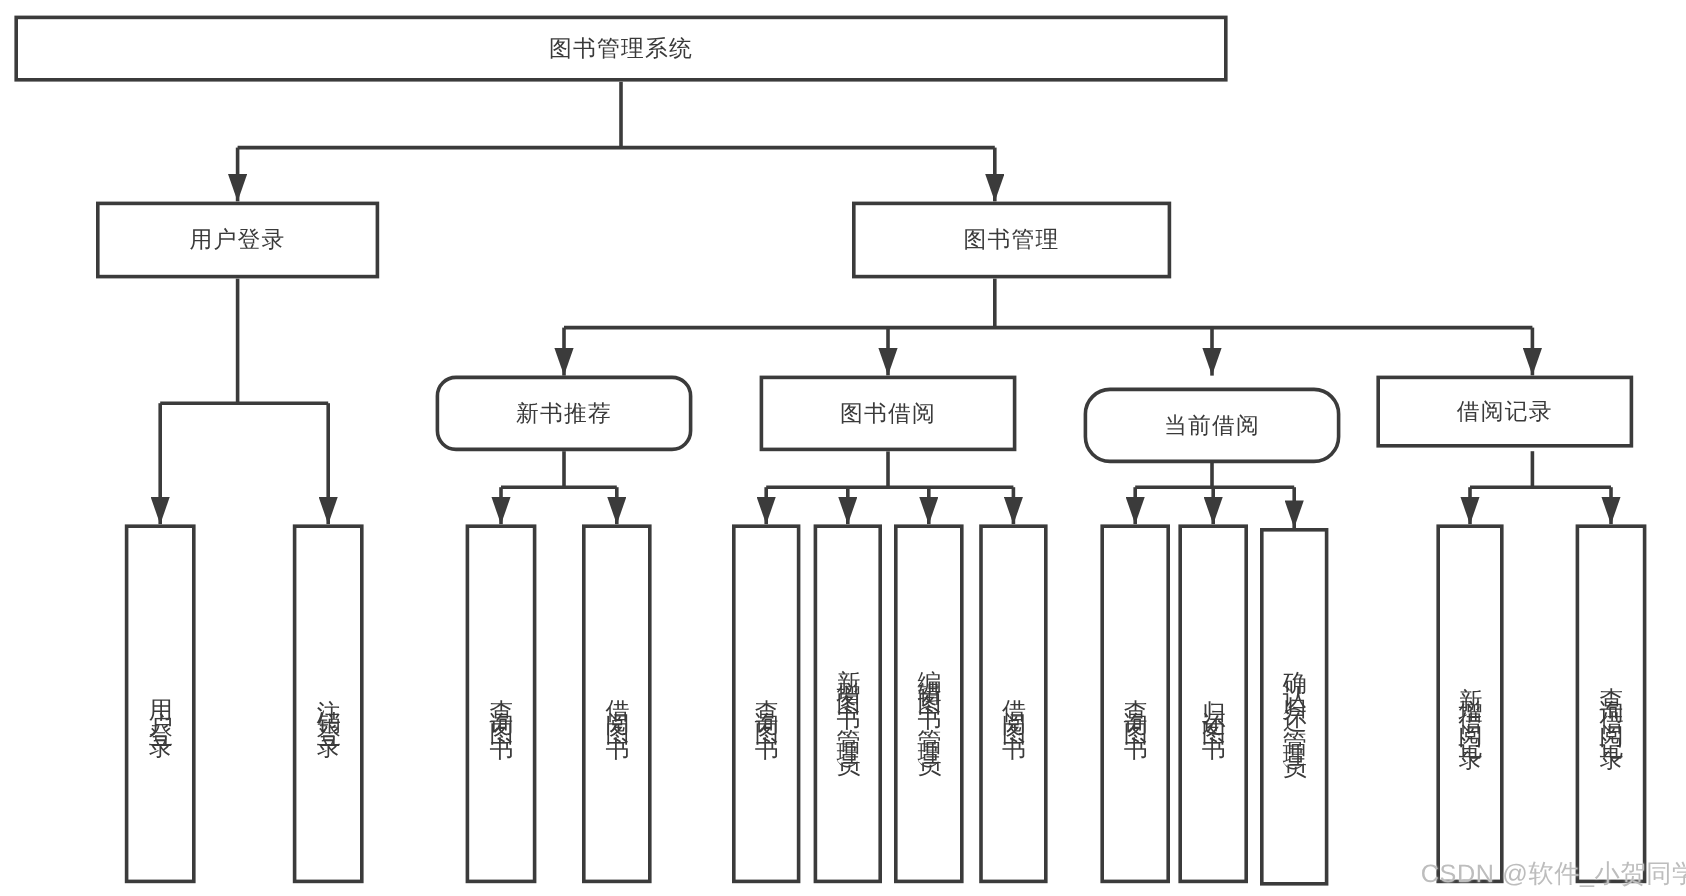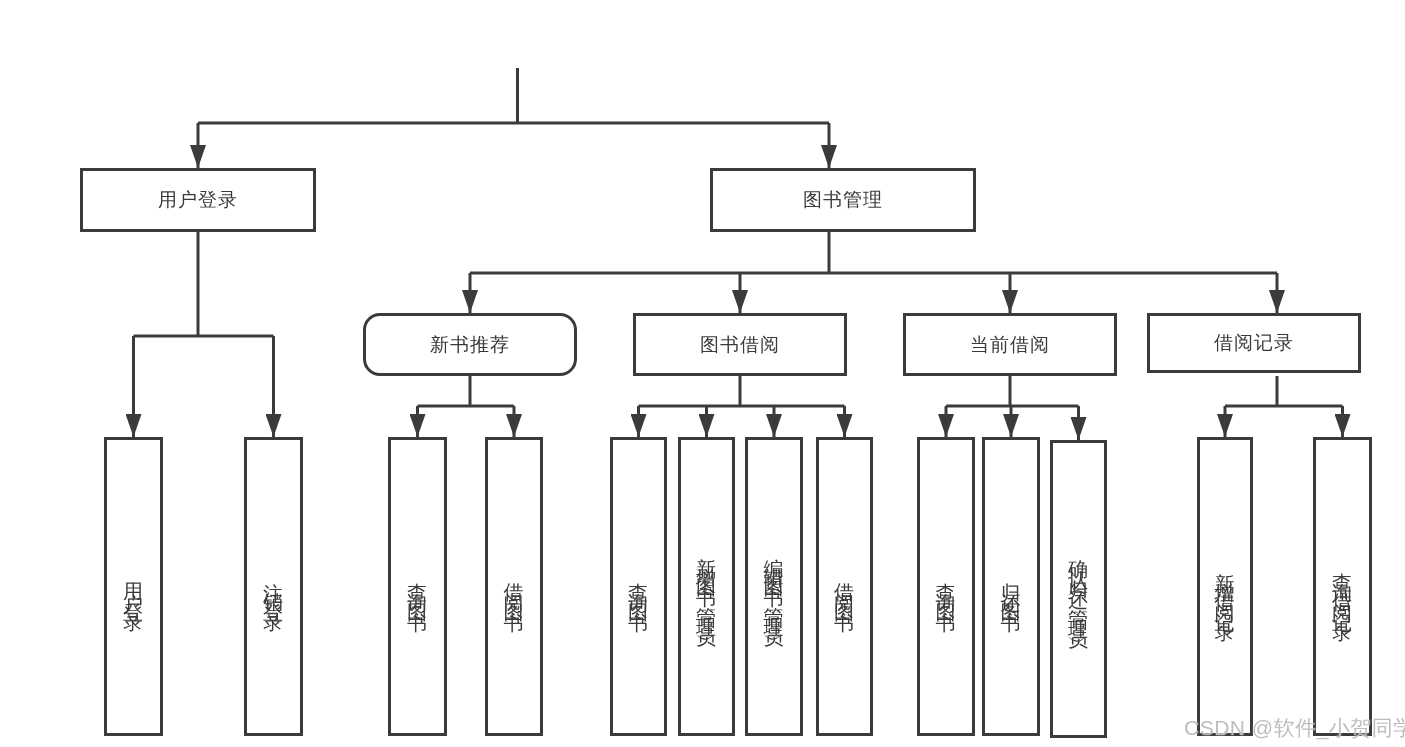--- a/index.html
+++ b/index.html
@@ -88,27 +88,28 @@
       <line x1="1011" y1="406" x2="1011" y2="437" marker-end="url(#arrow)"></line>
       <line x1="1078.5" y1="406" x2="1078.5" y2="440" marker-end="url(#arrow)"></line>
 
       <line x1="1277" y1="376" x2="1277" y2="406"></line>
       <line x1="1225" y1="406" x2="1342.5" y2="406"></line>
       <line x1="1225" y1="406" x2="1225" y2="437" marker-end="url(#arrow)"></line>
       <line x1="1342.5" y1="406" x2="1342.5" y2="437" marker-end="url(#arrow)"></line>
     </g>
   </svg>
 
+  <div class="node" style="left:12px; top:13px; width:1011px; height:55px;">图书管理系统</div>
 
   <div class="node" style="left:80px; top:168px; width:236px; height:64px;">用户登录</div>
   <div class="node" style="left:710px; top:168px; width:266px; height:64px;">图书管理</div>
 
   <div class="node" style="left:363px; top:313px; width:214px; height:63px;border-radius:17px;">新书推荐</div>
   <div class="node" style="left:633px; top:313px; width:214px; height:63px;">图书借阅</div>
-  <div class="node" style="left:903px; top:313px; width:214px; height:63px;">当前借阅</div>
+  <div class="node" style="left:903px; top:323px; width:214px; height:63px;border-radius:22px;">当前借阅</div>
   <div class="node" style="left:1147px; top:313px; width:214px; height:60px;">借阅记录</div>
 
   <div class="node leaf" style="left:104px; top:437px; width:59px; height:299px;">
     <span class="vtext">用户登录</span>
   </div>
   <div class="node leaf" style="left:244px; top:437px; width:59px; height:299px;">
     <span class="vtext">注销登录</span>
   </div>
 
   <div class="node leaf" style="left:388px; top:437px; width:59px; height:299px;">

